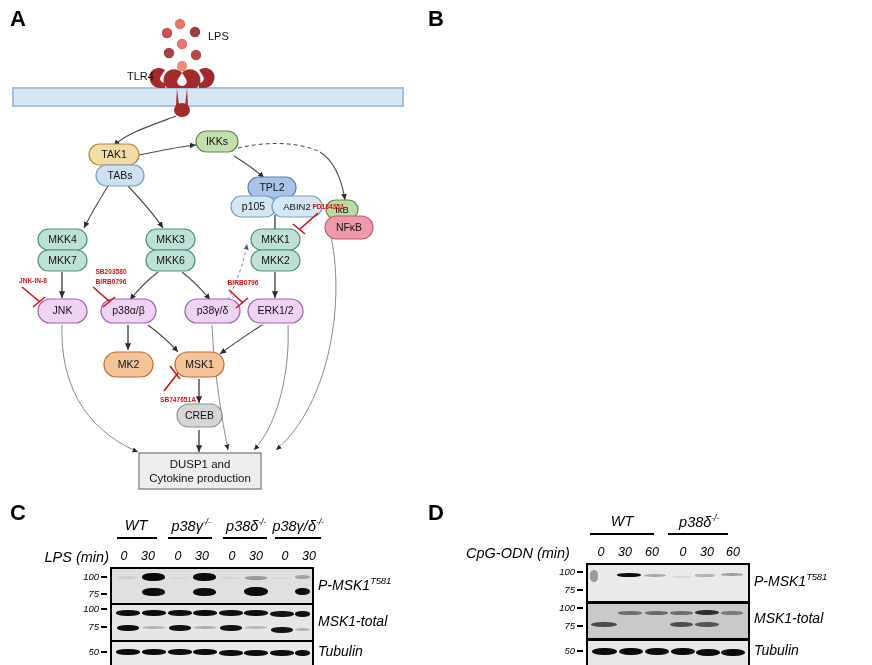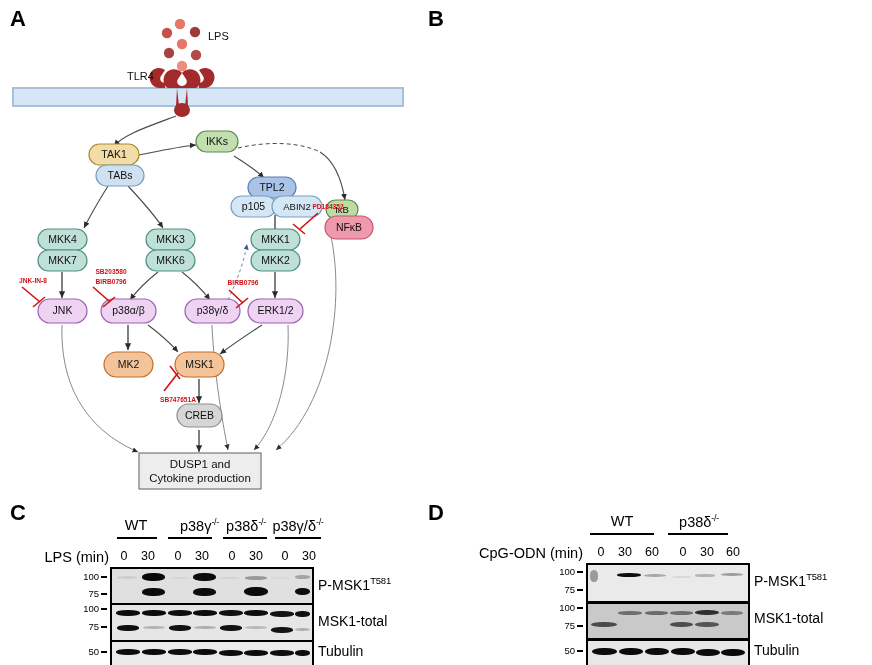--- a/index.html
+++ b/index.html
@@ -8,21 +8,21 @@
   .panel-letter{position:absolute;font-size:22px;font-weight:bold;font-family:"Liberation Sans",sans-serif;}
   
   #panelA{position:absolute;left:0;top:0;width:430px;height:495px;}
   #panelA svg{position:absolute;left:0;top:0;}
   .nodeTxt{font-size:10.5px;font-family:"Liberation Sans",sans-serif;fill:#111;text-anchor:middle;dominant-baseline:middle;}
   .nodeTxt.sm{font-size:9.5px;}
   .plainTxt{font-size:11px;font-family:"Liberation Sans",sans-serif;fill:#111;}
   .inhTxt{font-size:6.6px;font-weight:bold;font-family:"Liberation Sans",sans-serif;fill:#d11212;text-anchor:middle;}
   .boxTxt{font-size:11.5px;font-family:"Liberation Sans",sans-serif;fill:#111;text-anchor:middle;}
   
-  .blotpanel{position:absolute;}
+  .blotpanel{position:absolute;font-style:italic;}
   .hdr-geno{position:absolute;font-size:14.5px;text-align:center;white-space:nowrap;}
   .hdr-geno .sup{font-size:9px;vertical-align:super;letter-spacing:-0.3px;}
   .geno-rule{position:absolute;height:2px;background:#000;}
   .hdr-time{position:absolute;font-size:12.5px;text-align:center;width:22px;}
   .stim-label{position:absolute;font-size:14.5px;white-space:nowrap;text-align:right;}
   .mw{position:absolute;font-size:9.5px;text-align:right;white-space:nowrap;}
   .mw .tick{display:inline-block;width:6px;height:1.6px;background:#000;vertical-align:middle;margin-left:2px;margin-bottom:1px;}
   .blotbox{position:absolute;border:2.5px solid #000;background:#e9e9e9;overflow:hidden;}
   .blotlabel{position:absolute;font-size:14px;white-space:nowrap;}
   .blotlabel .sup{font-size:9.5px;vertical-align:super;letter-spacing:-0.2px;}
@@ -252,21 +252,21 @@
 </div>
 
 <div class="panel-letter" style="left:10px;top:500px;">C</div>
 
 <div class="blotpanel" id="panelC" style="left:0;top:495px;width:430px;height:170px;">
   <div class="hdr-geno" style="left:110px;top:22px;width:52px;">
     <span>WT</span>
   </div>
   <div class="geno-rule" style="left:117px;top:42px;width:40px;"></div>
 
-  <div class="hdr-geno" style="left:163px;top:22px;width:56px;text-align:right;">
+  <div class="hdr-geno" style="left:163px;top:22px;width:56px;">
     <span>p38γ</span><span class="sup">-/-</span>
   </div>
   <div class="geno-rule" style="left:168px;top:42px;width:44px;"></div>
 
   <div class="hdr-geno" style="left:218px;top:22px;width:56px;">
     <span>p38δ</span><span class="sup">-/-</span>
   </div>
   <div class="geno-rule" style="left:223px;top:42px;width:44px;"></div>
 
   <div class="hdr-geno" style="left:267px;top:22px;width:62px;">
@@ -347,21 +347,21 @@
   <div class="hdr-geno" style="left:164px;top:18px;width:60px;">
     <span>WT</span>
   </div>
   <div class="geno-rule" style="left:162px;top:38px;width:64px;"></div>
 
   <div class="hdr-geno" style="left:240px;top:18px;width:62px;">
     <span>p38δ</span><span class="sup">-/-</span>
   </div>
   <div class="geno-rule" style="left:240px;top:38px;width:60px;"></div>
 
-  <div class="stim-label" style="left:25px;top:50px;width:130px;">CpG-ODN (min)</div>
+  <div class="stim-label" style="left:25px;top:50px;width:130px;text-align:center;">CpG-ODN (min)</div>
 
   <div class="hdr-time" style="left:162px;top:50px;">0</div>
   <div class="hdr-time" style="left:186px;top:50px;">30</div>
   <div class="hdr-time" style="left:213px;top:50px;">60</div>
   <div class="hdr-time" style="left:244px;top:50px;">0</div>
   <div class="hdr-time" style="left:268px;top:50px;">30</div>
   <div class="hdr-time" style="left:294px;top:50px;">60</div>
 
   <div class="mw" style="left:116px;top:71px;width:39px;"><span>100</span><span class="tick"></span></div>
   <div class="mw" style="left:116px;top:89px;width:39px;"><span>75</span><span class="tick"></span></div>

